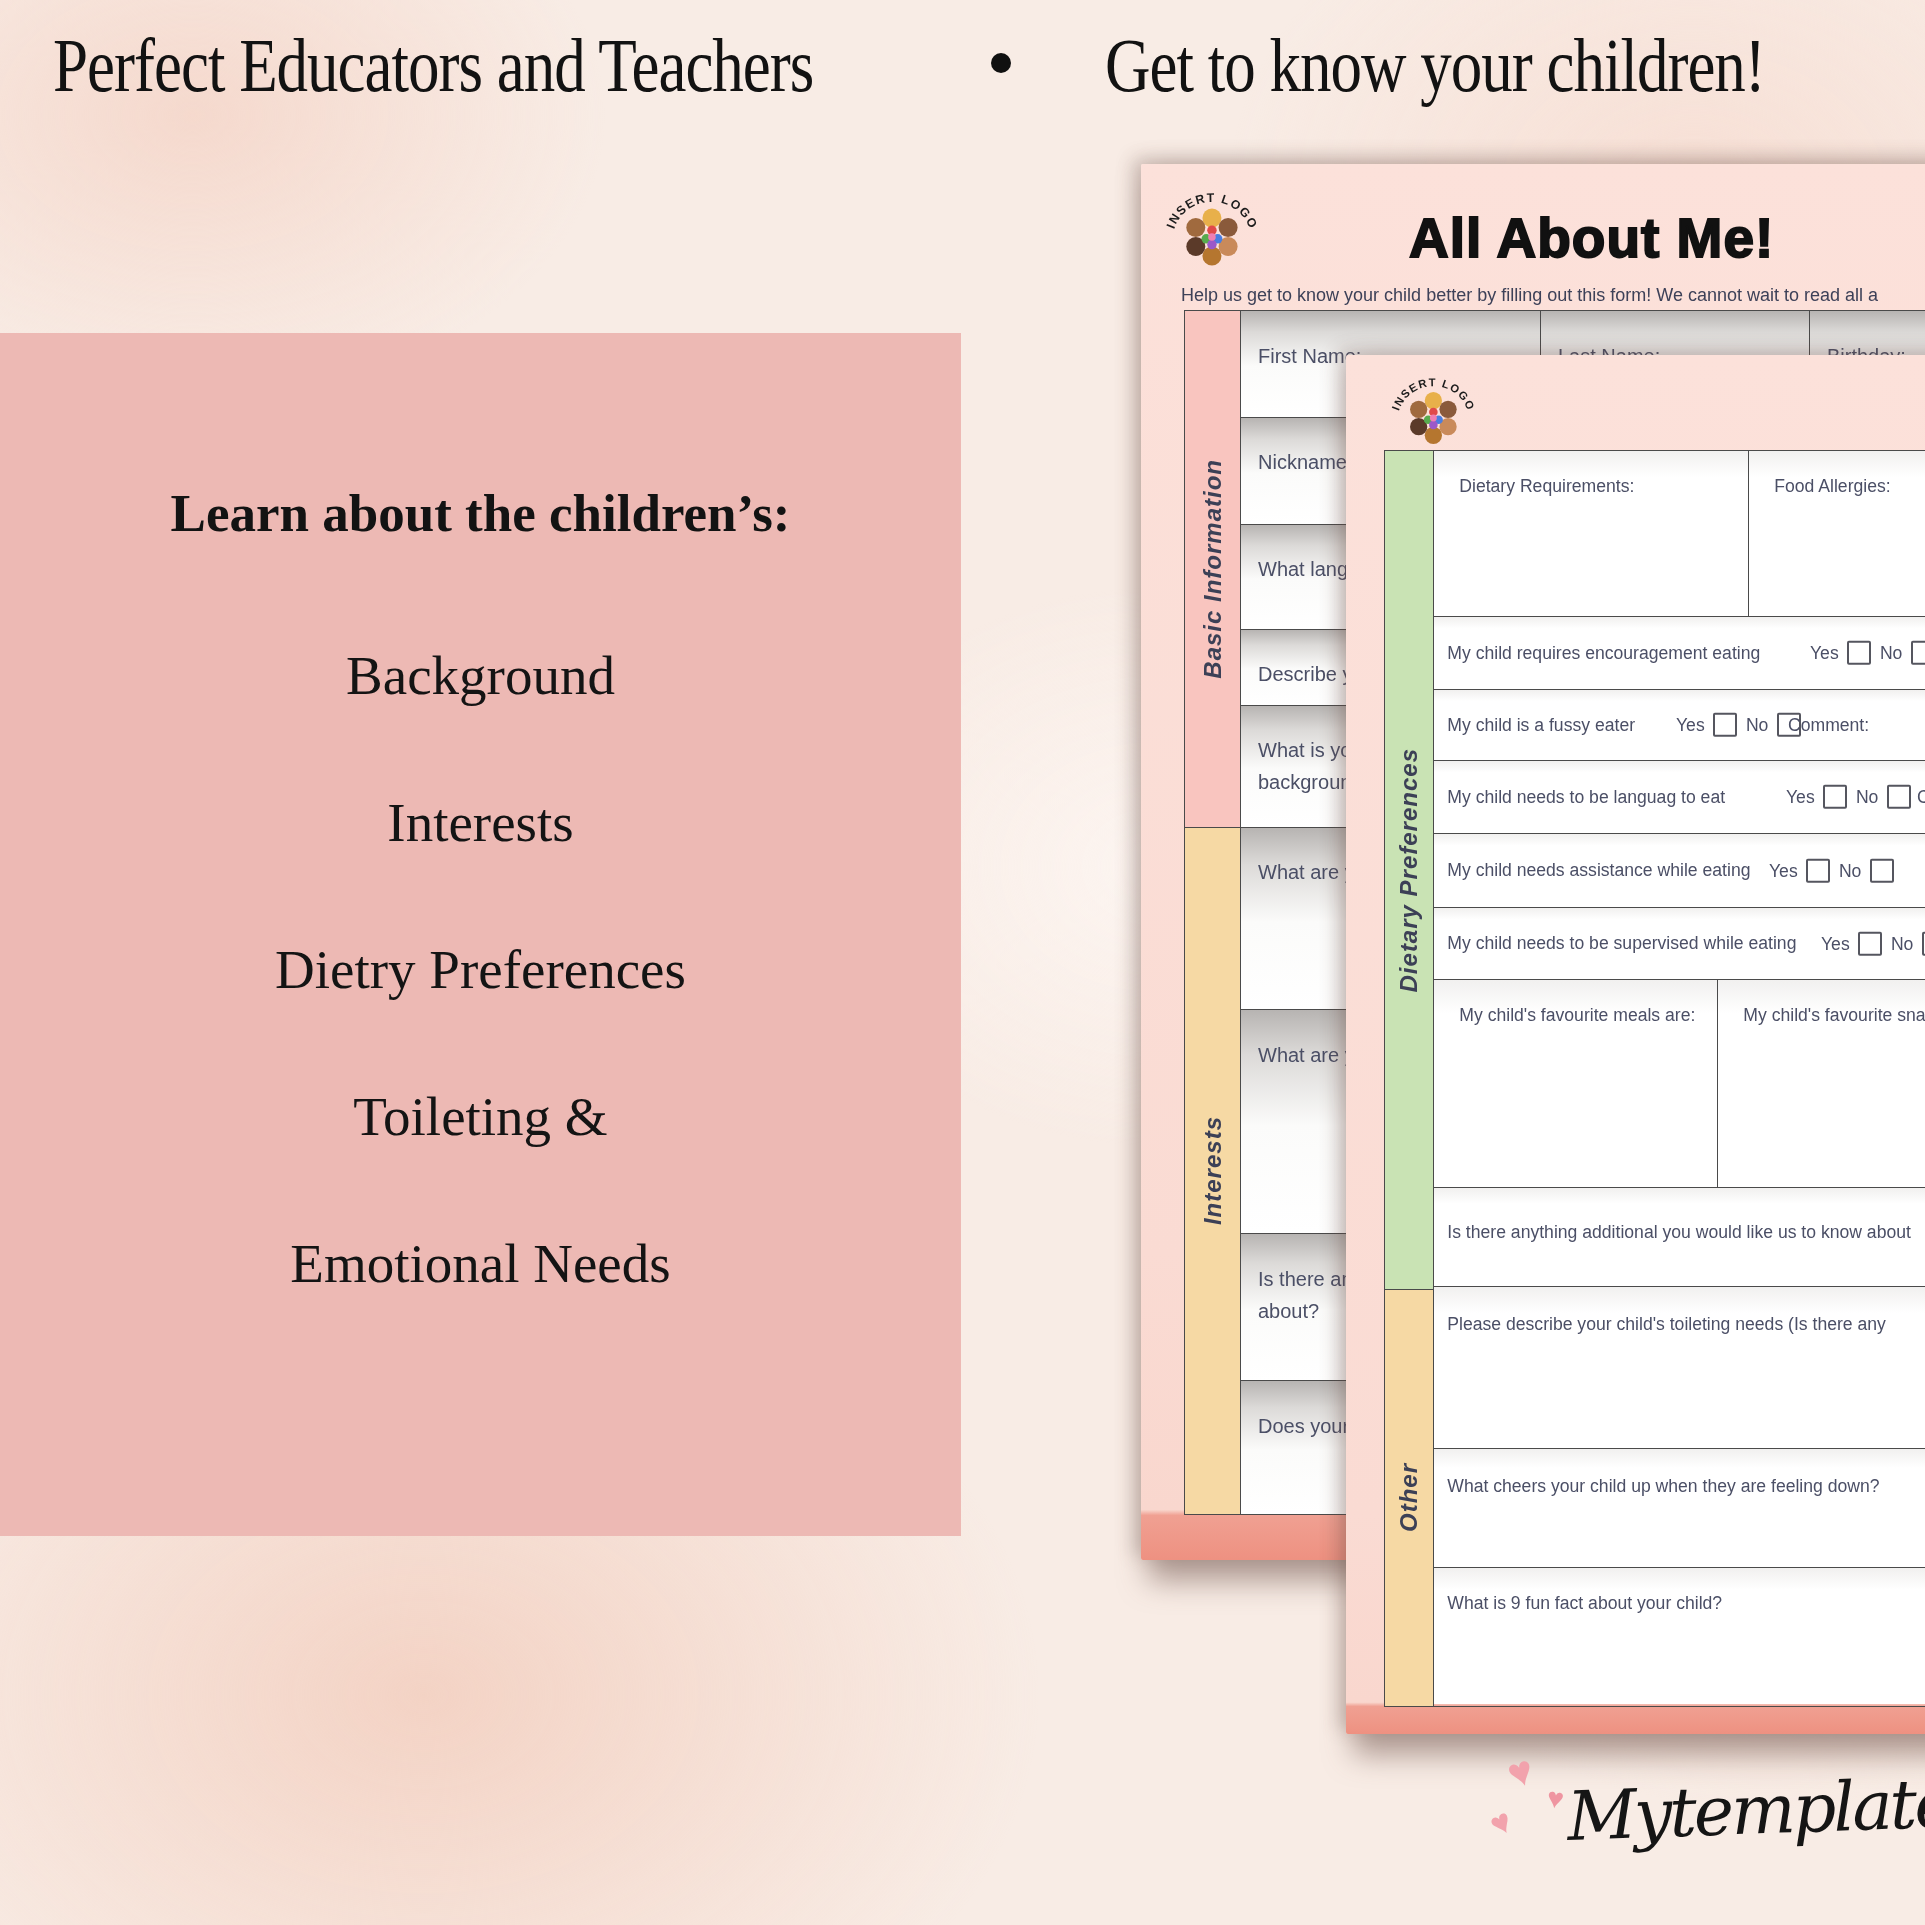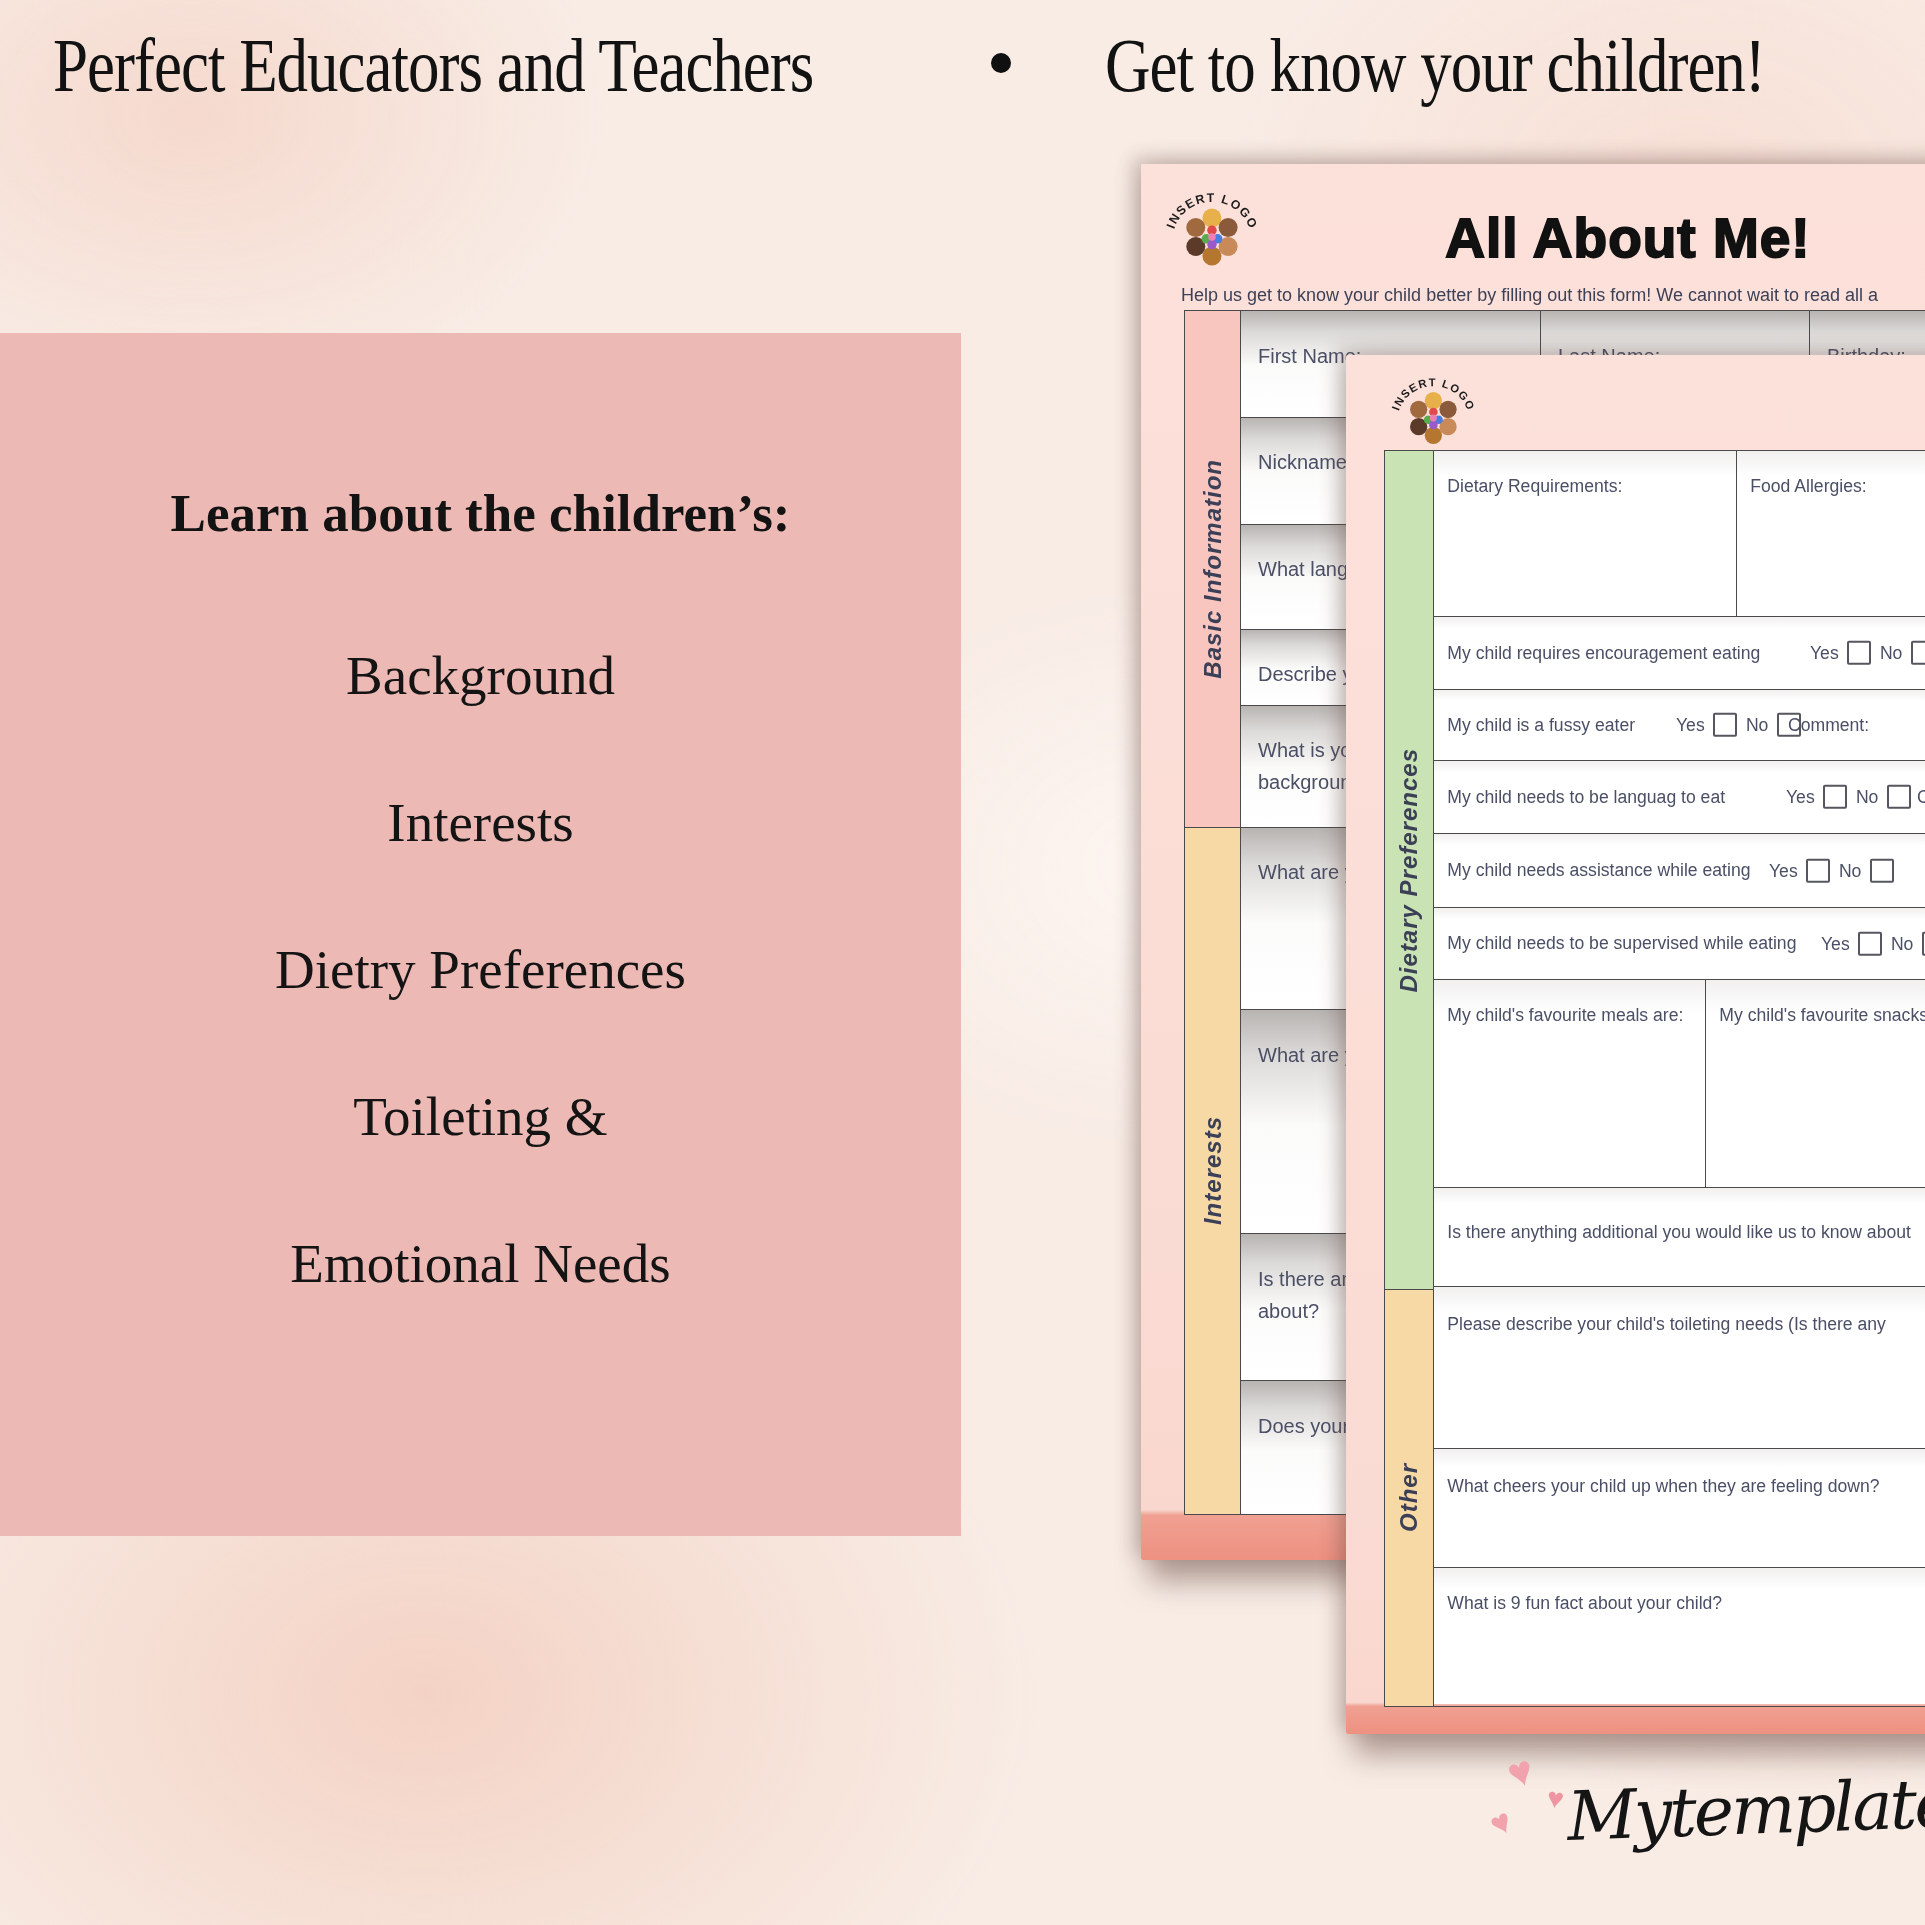--- a/index.html
+++ b/index.html
@@ -45,21 +45,21 @@
     background:linear-gradient(180deg,#fce1da 0%,#fadbd3 78%,#f9d7ce 96.4%,#f0a092 96.8%,#ee9181 100%);
   }
   .form2{
     left:1346px;top:355px;width:961px;height:1379px;
     background:linear-gradient(180deg,#fce1da 0%,#fadbd3 84%,#f9d7ce 97.7%,#f0a092 98%,#ee9181 100%);
   }
   .logo{position:absolute;}
   .f1 .logo{left:13.3px;top:9.5px;}
   .f2 .logo{left:34px;top:5.7px;}
   .f1-title{
-    position:absolute;left:268px;top:42px;width:438px;text-align:center;
+    position:absolute;left:268px;top:42px;width:438px;
     font-size:55px;font-weight:bold;letter-spacing:1px;color:#111;
     -webkit-text-stroke:1.9px #111;white-space:nowrap;
   }
   .f1-subtitle{
     position:absolute;left:40px;top:121px;font-size:18px;color:#3d4158;white-space:nowrap;letter-spacing:0;
   }
   
   .tbl{position:absolute;border:1.9px solid #4a4a4a;display:flex;}
   .f1-tbl{left:43px;top:146px;width:951px;height:1203px;}
   .f2-tbl{left:38px;top:95px;width:932px;height:1255px;}
@@ -84,21 +84,21 @@
   }
   .f1-tbl .row.cells{padding:0;display:flex;}
   .f1-tbl .cell{padding:28.5px 0 0 17px;box-sizing:border-box;border-right:1.9px solid #4a4a4a;}
   .f1-tbl .cell:last-child{border-right:none;flex:1;}
   .f2-tbl .row{
     background:linear-gradient(180deg,#f1f0ef 0%,#ffffff 16%);
     font-size:17.6px;font-weight:500;line-height:28.5px;
   }
   .f2-tbl .row.q{display:flex;align-items:center;padding-left:13.3px;}
   .f2-tbl .row.cells{display:flex;}
-  .f2-tbl .cell{padding:21px 0 0 13.3px;box-sizing:border-box;border-right:1.9px solid #4a4a4a;}
+  .f2-tbl .cell{padding:21px 0 0 13.3px;box-sizing:border-box;border-right:1.9px solid #4a4a4a;margin-left:12px;}
   .f2-tbl .cell:last-child{border-right:none;flex:1;}
   .f2-tbl .row.txt{padding:13.3px;}
   .yn{position:absolute;top:50%;transform:translateY(-50%);display:flex;align-items:center;gap:8.6px;white-space:nowrap;}
   .cb{width:24px;height:24px;border:2.4px solid #55565f;border-radius:1.9px;background:#fff;display:inline-block;box-sizing:border-box;}
   .comment{position:absolute;top:50%;transform:translateY(-50%);white-space:nowrap;}
   .wrapcell{max-width:257px;}
   
   .signature{
     position:absolute;left:1567px;top:1767px;
     font-family:"DejaVu Serif",serif;font-style:italic;font-size:68px;letter-spacing:-2.9px;

